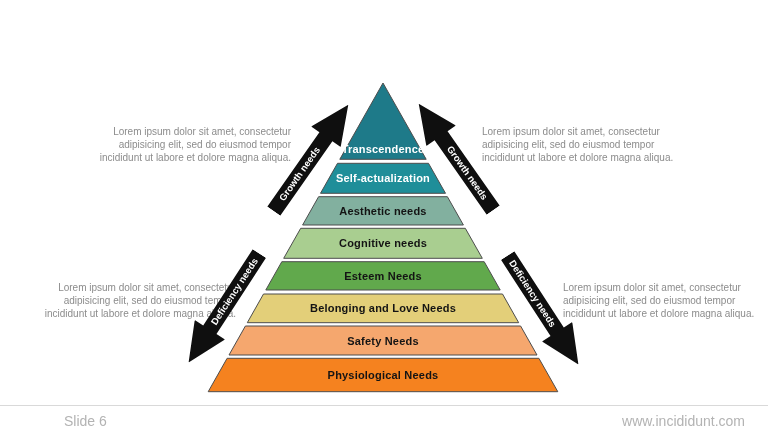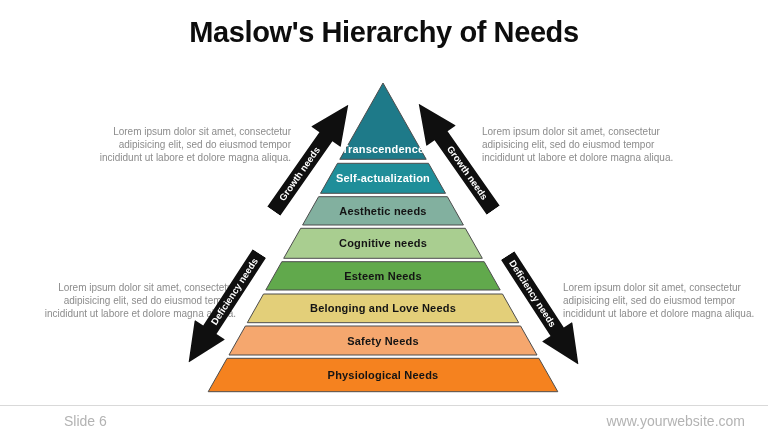--- a/index.html
+++ b/index.html
@@ -41,21 +41,20 @@
   .footer-line{position:absolute;left:0;top:405px;width:768px;height:1px;background:#d9d9d9;}
   .footer-text{position:absolute;top:413px;font-size:14px;color:#b3b3b3;}
   .slide-number{left:64px;}
   .website{right:23px;}
 </style>
 </head>
 <body>
 
 <div class="slide">
 
-  <h1 class="title">Maslow's Hierarchy of Needs</h1>
 
   <div class="ann ann-top-left">Lorem ipsum dolor sit amet, consectetur adipisicing elit, sed do eiusmod tempor incididunt ut labore et dolore magna aliqua.</div>
   <div class="ann ann-top-right">Lorem ipsum dolor sit amet, consectetur adipisicing elit, sed do eiusmod tempor incididunt ut labore et dolore magna aliqua.</div>
   <div class="ann ann-bottom-left">Lorem ipsum dolor sit amet, consectetur adipisicing elit, sed do eiusmod tempor incididunt ut labore et dolore magna aliqua.</div>
   <div class="ann ann-bottom-right">Lorem ipsum dolor sit amet, consectetur adipisicing elit, sed do eiusmod tempor incididunt ut labore et dolore magna aliqua.</div>
 
   <svg class="pyr" width="768" height="432" viewBox="0 0 768 432">
     <polygon points="383,83 426.2,159.3 339.8,159.3" fill="#1E7A89"></polygon>
     <polygon points="337.5,163.3 428.5,163.3 445.5,193.3 320.5,193.3" fill="#1F8E99"></polygon>
     <polygon points="318.6,196.7 447.4,196.7 463.4,225 302.6,225" fill="#82B09F"></polygon>
@@ -83,15 +82,15 @@
   </div>
   <div class="arrow head-left arr-def-left">
     <span>Deficiency needs</span>
   </div>
   <div class="arrow head-right arr-def-right">
     <span>Deficiency needs</span>
   </div>
 
   <div class="footer-line"></div>
   <div class="footer-text slide-number">Slide 6</div>
-  <div class="footer-text website">www.yourwebsite.com</div>
+  <div class="footer-text website">www.incididunt.com</div>
 
 </div>
 
 </body></html>

